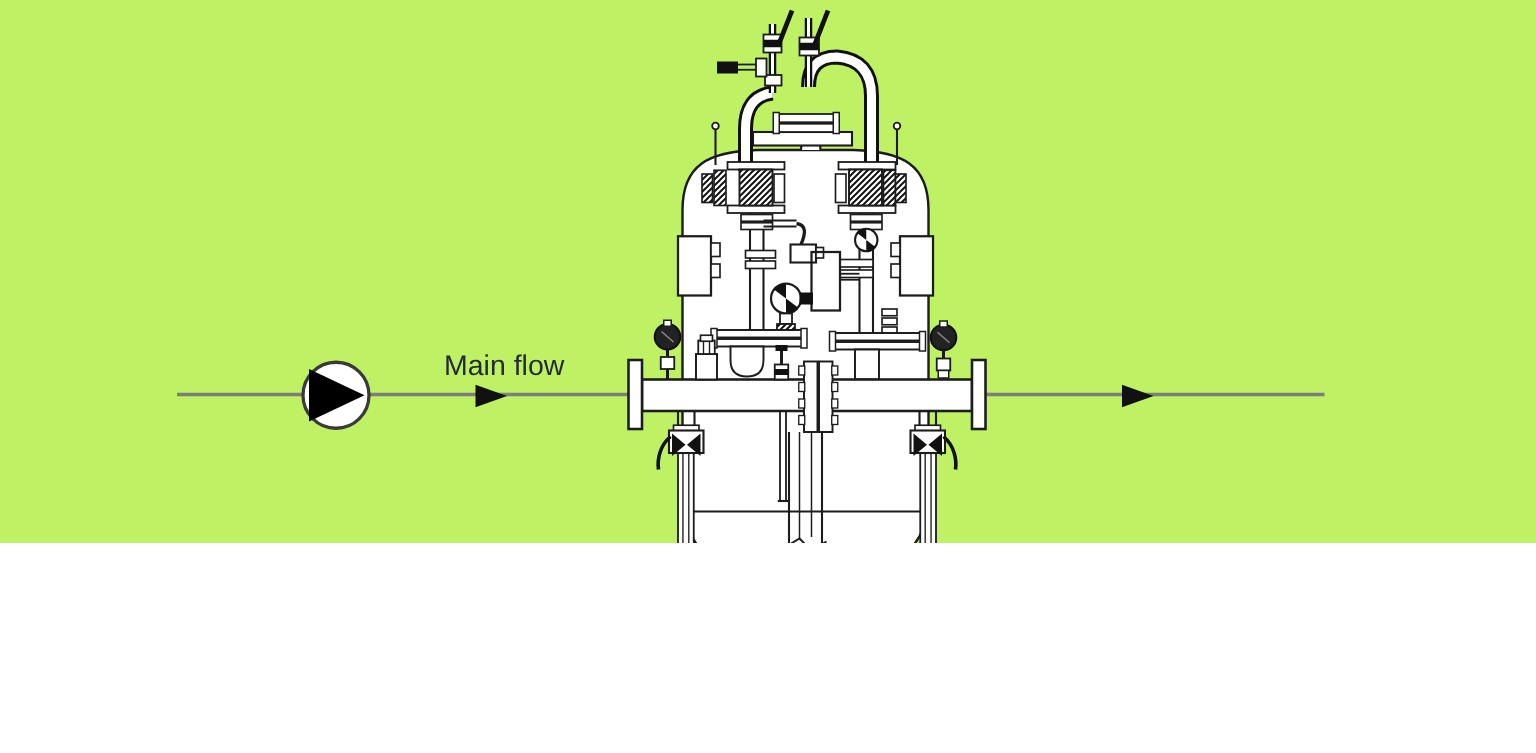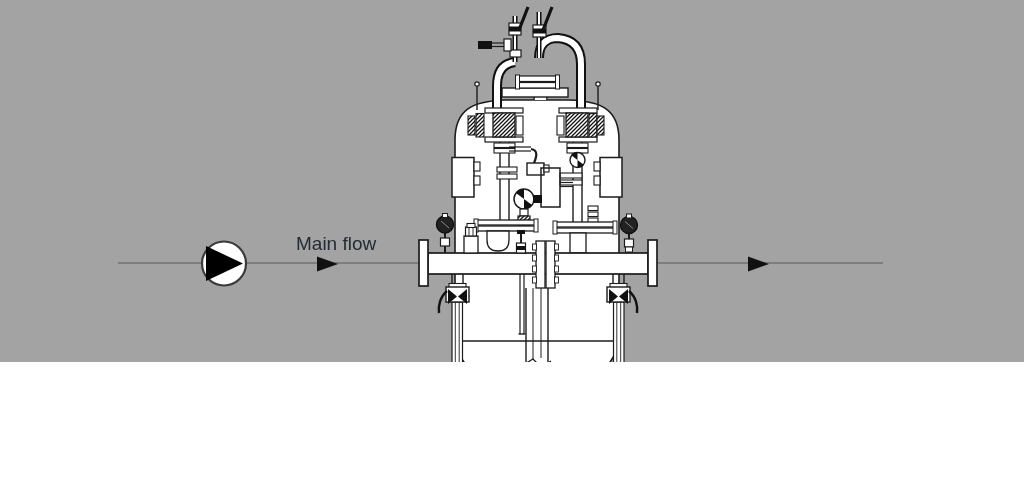--- a/index.html
+++ b/index.html
@@ -1,19 +1,19 @@
 <!DOCTYPE html>
 <html><head>
 <meta charset="utf-8">
 <style>
   html,body{margin:0;padding:0;background:#ffffff;}
   .stage{
     position:relative;
     width:1024px;height:362px;
-    background:#a3a3a3;
+    background:#bef264;
     font-family:"Liberation Sans", sans-serif;
     overflow:hidden;
   }
   .stage svg{position:absolute;left:0;top:0;}
   text.flow-label{
     font-family:"Liberation Sans", sans-serif;
     font-size:19px;
     fill:#242b36;
   }
 </style>

